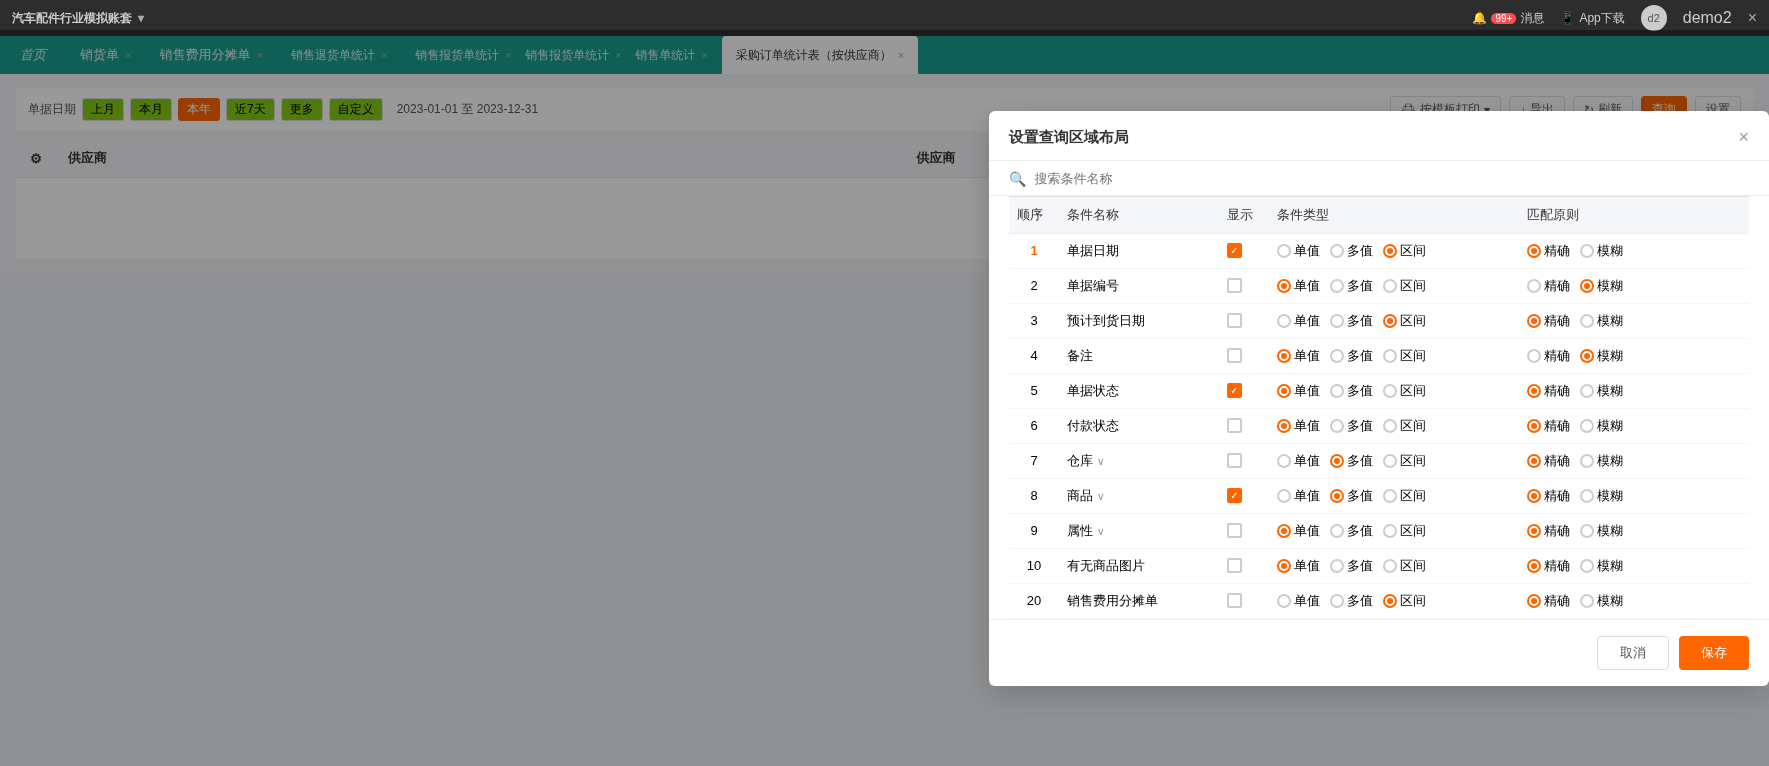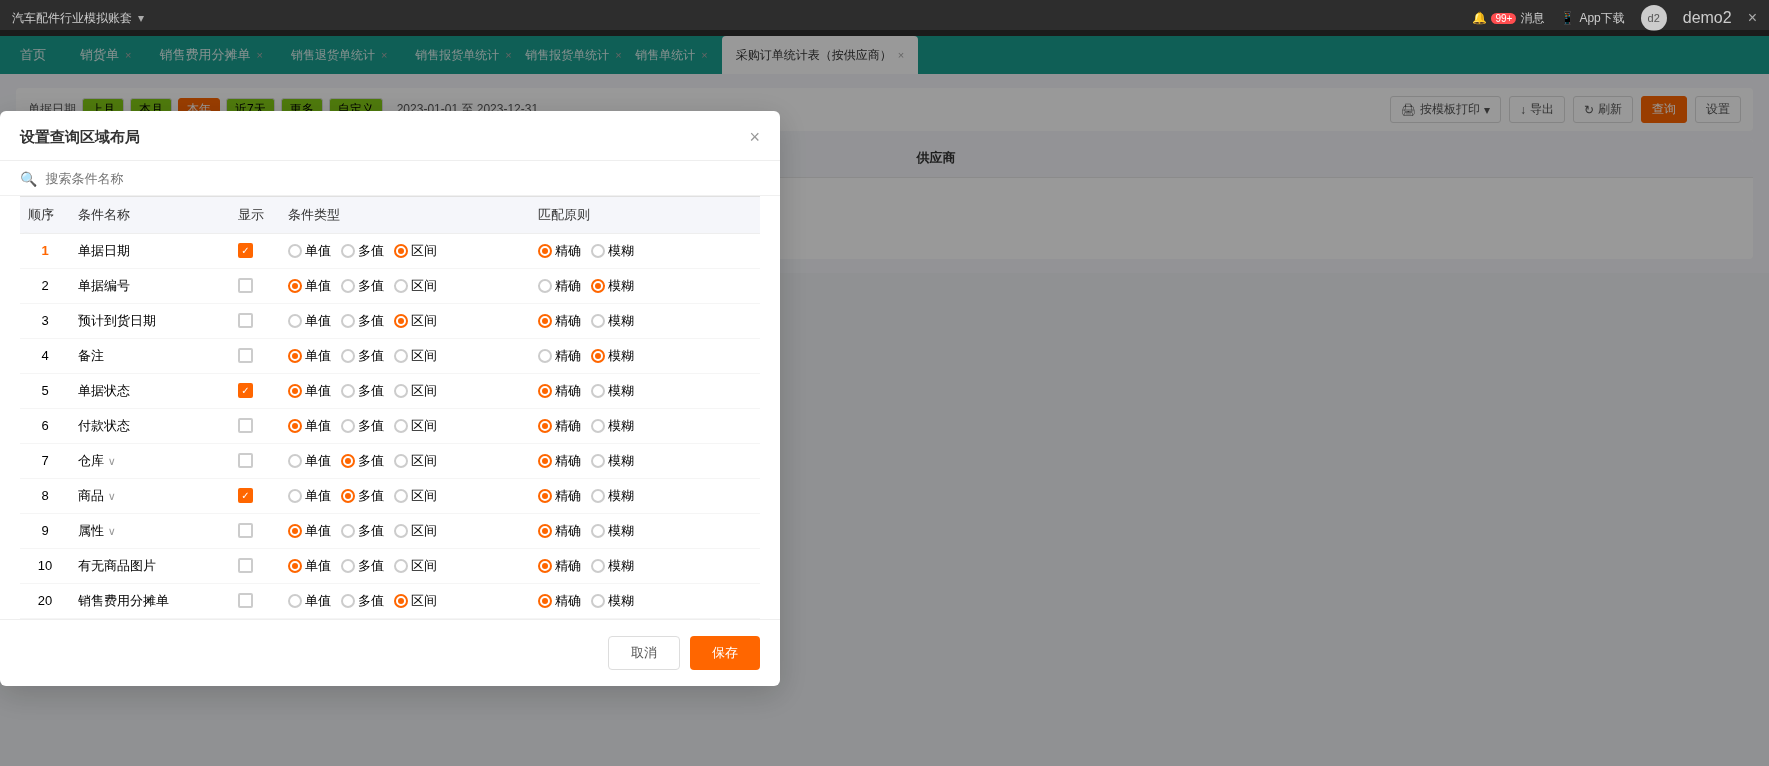--- a/index.html
+++ b/index.html
@@ -8,21 +8,21 @@
     
     .top-nav {
       background: #2d2d2d;
       height: 36px;
       display: flex;
       align-items: center;
       justify-content: space-between;
       padding: 0 12px;
       color: #ccc;
     }
-    .top-nav-left { font-size: 12px; display: flex; align-items: center; gap: 6px; }
+    .top-nav-left { font-size: 12px; display: flex; align-items: center; gap: 6px; font-weight: bold; }
     .top-nav-right { display: flex; align-items: center; gap: 16px; font-size: 12px; }
     .top-nav-right .msg-icon, .top-nav-right .app-icon { display: flex; align-items: center; gap: 4px; cursor: pointer; }
     .badge { background: #ff4d4f; color: white; border-radius: 10px; padding: 0 4px; font-size: 10px; }
     .avatar { width: 26px; height: 26px; background: #ccc; border-radius: 50%; display: flex; align-items: center; justify-content: center; font-size: 11px; color: #555; }
     .close-btn-top { color: #aaa; cursor: pointer; font-size: 16px; }
 
     
     .tab-bar {
       background: #1a9e8f;
       height: 38px;
@@ -41,21 +41,21 @@
       cursor: pointer;
       white-space: nowrap;
       position: relative;
     }
     .tab-item.active {
       background: #fff;
       color: #333;
       border-radius: 4px 4px 0 0;
     }
     .tab-item .tab-close { margin-left: 6px; font-size: 11px; color: #aaa; }
-    .tab-home { padding: 12px 20px; }
+    .tab-home { padding: 12px 20px; font-style: italic; }
     .page-title {
       font-size: 18px;
       font-weight: bold;
       color: #333;
       margin-bottom: 12px;
     }
     .toolbar-btn {
       display: flex; align-items: center; gap: 4px;
       padding: 4px 10px;
       border: 1px solid #ddd;
@@ -90,21 +90,21 @@
     .table-header-row .th:first-child { width: 40px; flex: none; display: flex; align-items: center; justify-content: center; }
 
     
     .overlay {
       position: fixed;
       top: 0; left: 0; right: 0; bottom: 0;
       background: rgba(0,0,0,0.4);
       z-index: 100;
       display: flex;
       align-items: center;
-      justify-content: flex-start;
+      justify-content: flex-end;
       margin-top: 30px;
     }
 
     
     .dialog {
       background: #fff;
       border-radius: 6px;
       width: 780px;
       min-height: 560px;
       display: flex;

